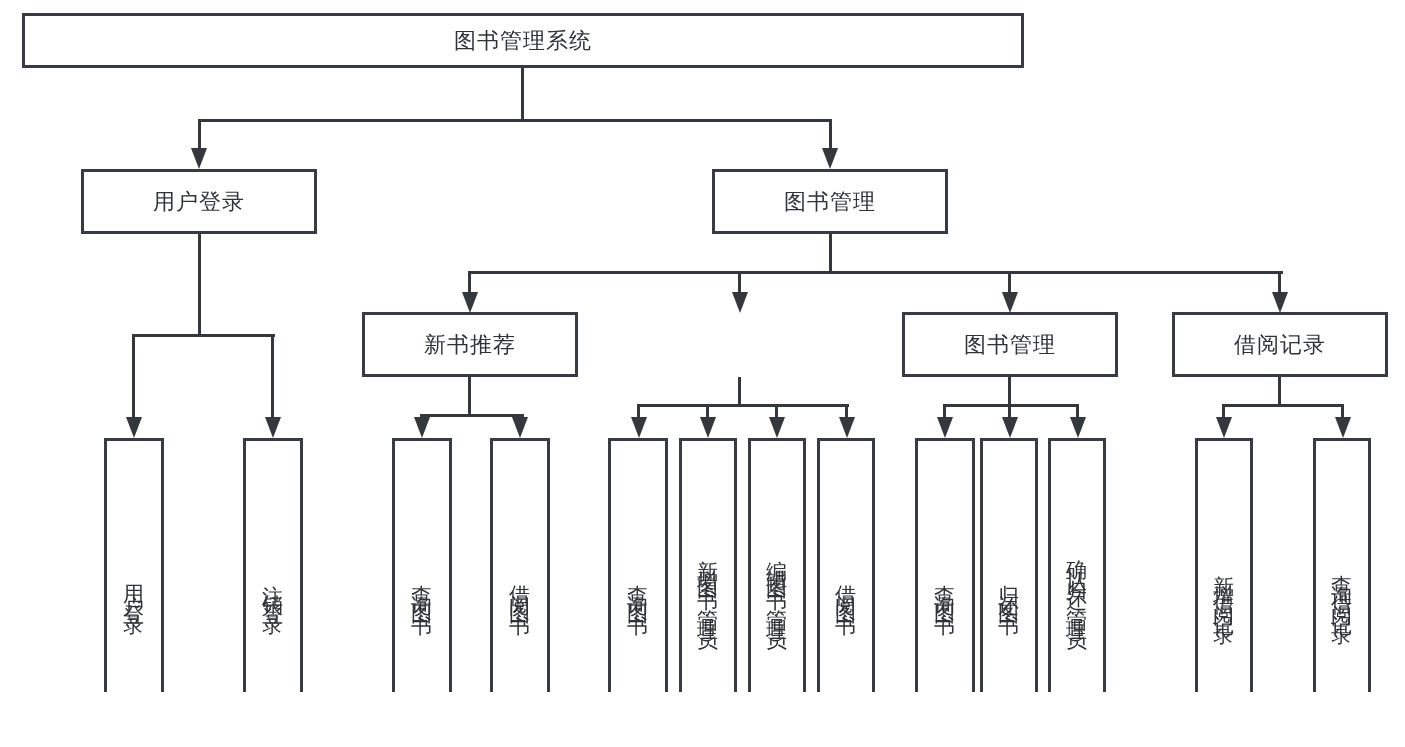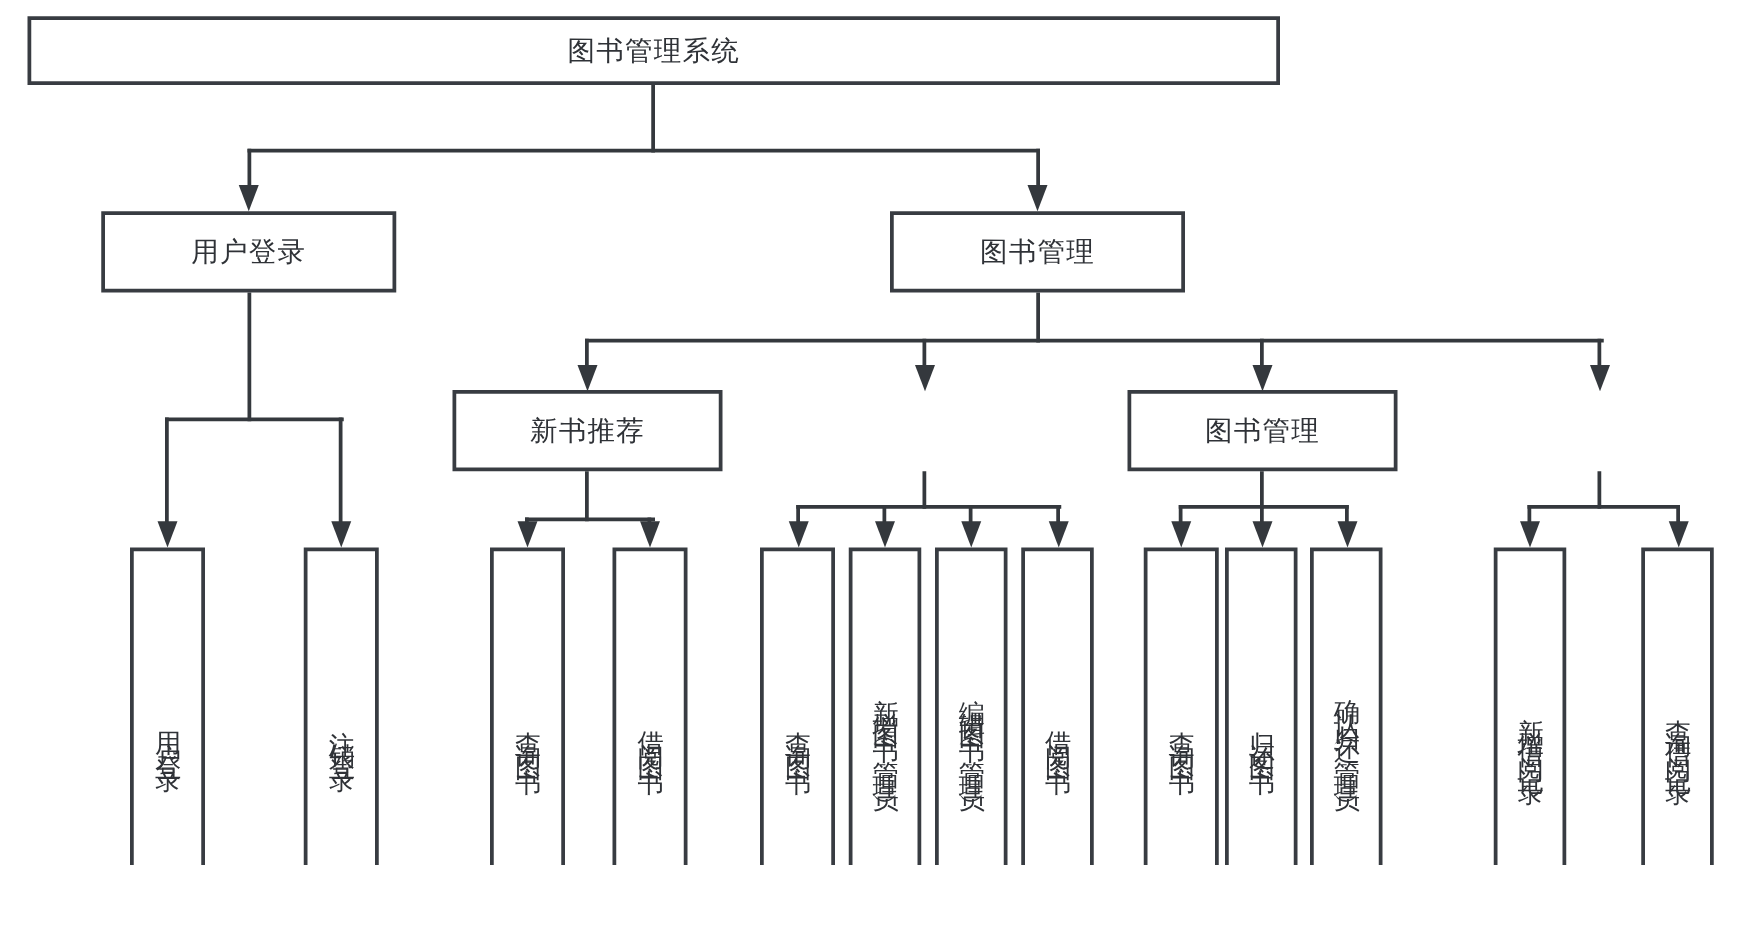--- a/index.html
+++ b/index.html
@@ -38,20 +38,21 @@
 
   <div class="bx" style="left:81px;top:169px;width:236px;height:65px;">用户登录</div>
 
   <div class="bx" style="left:712px;top:169px;width:236px;height:65px;">图书管理</div>
 
   <div class="bx" style="left:362px;top:312px;width:216px;height:65px;">新书推荐</div>
 
 
   <div class="bx" style="left:902px;top:312px;width:216px;height:65px;">图书管理</div>
 
+  <div class="bx" style="left:1172px;top:312px;width:216px;height:65px;">借阅记录</div>
 
   <div class="bx" style="left:104px;top:438px;width:60px;height:299px;">
     <span class="vtxt">用户登录</span>
   </div>
 
   <div class="bx" style="left:243px;top:438px;width:60px;height:299px;">
     <span class="vtxt">注销登录</span>
   </div>
 
   <div class="bx" style="left:392px;top:438px;width:60px;height:299px;">

